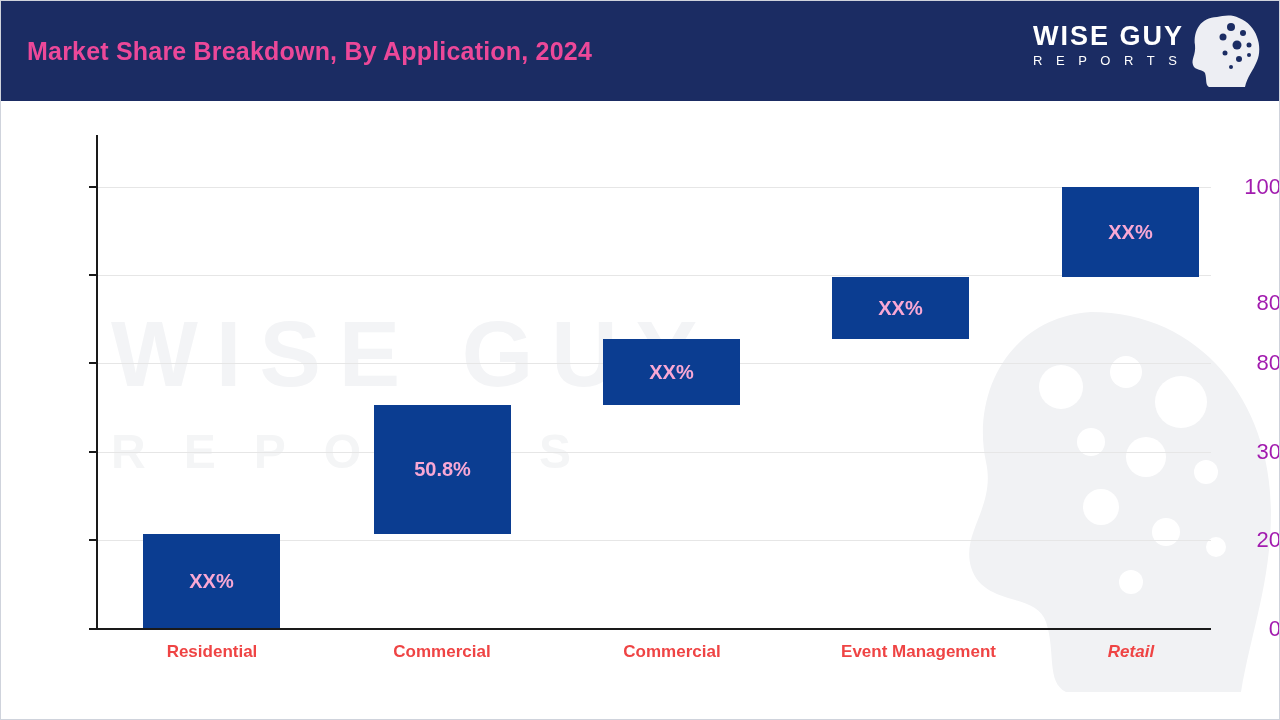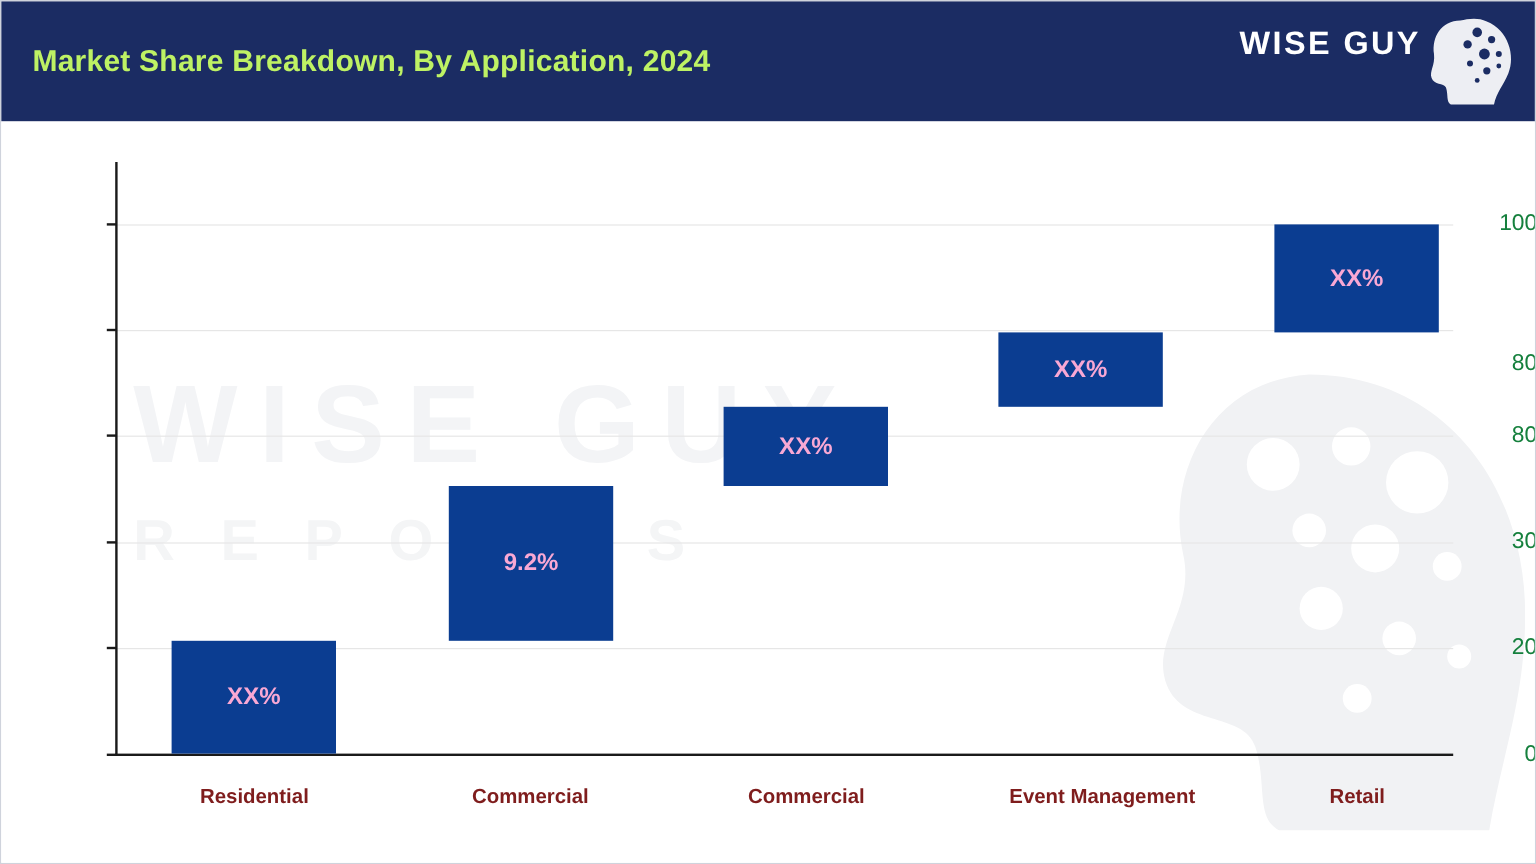--- a/index.html
+++ b/index.html
@@ -21,21 +21,21 @@
   
   #header {
     position: absolute;
     left: 0; top: 0;
     width: 1280px; height: 100px;
     background: #1b2c63;
     display: flex;
     align-items: center;
   }
   #header-title {
-    color: #bef264;
+    color: #ec4899;
     font-size: 25px;
     font-weight: bold;
     margin-left: 26px;
     letter-spacing: 0.2px;
     white-space: nowrap;
   }
   #logo {
     position: absolute;
     right: 8px; top: 8px;
     width: 250px; height: 84px;
@@ -126,22 +126,22 @@
     position: absolute;
     left: 95px; top: 526px;
     width: 1115px; height: 2px;
     background: #1a1a1a;
   }
   .y-tick-label {
     position: absolute;
     right: 0;
     width: 78px;
     text-align: right;
-    font-size: 19px;
-    color: #15803d;
+    font-size: 22px;
+    color: #a21caf;
     transform: translateY(-50%);
   }
   .y-tick-mark {
     position: absolute;
     left: 88px;
     width: 8px;
     height: 2px;
     background: #1a1a1a;
   }
 
@@ -153,39 +153,40 @@
     justify-content: center;
   }
   .bar-label {
     color: #f9a8d4;
     font-size: 20px;
     font-weight: bold;
     white-space: nowrap;
   }
   .cat-label {
     position: absolute;
-    top: 552px;
+    top: 540px;
     text-align: center;
     font-size: 17px;
     font-weight: bold;
-    color: #7f1d1d;
+    color: #ef4444;
     white-space: nowrap;
   }
 </style>
 </head>
 <body>
 
 <div id="page">
 
   <div id="header">
     <div id="header-title">Market Share Breakdown, By Application, 2024</div>
 
     <div id="logo">
       <div id="logo-text">
         <div id="logo-wise">WISE GUY</div>
+        <div id="logo-reports">R E P O R T S</div>
       </div>
       <svg id="logo-head" viewBox="0 0 80 80" aria-hidden="true">
         <path d="M30 6 C14 6 6 20 8 34 C9 44 4 48 6 54 C8 60 16 58 18 62 C20 68 18 74 22 76 L58 76 C60 66 66 60 70 50 C76 36 70 14 52 7 C44 3 36 5 30 6 Z" fill="#ffffff" opacity="0.92"></path>
         <circle cx="44" cy="16" r="4" fill="#1b2c63"></circle>
         <circle cx="56" cy="22" r="3" fill="#1b2c63"></circle>
         <circle cx="36" cy="26" r="3.5" fill="#1b2c63"></circle>
         <circle cx="50" cy="34" r="4.5" fill="#1b2c63"></circle>
         <circle cx="62" cy="34" r="2.5" fill="#1b2c63"></circle>
         <circle cx="38" cy="42" r="2.5" fill="#1b2c63"></circle>
         <circle cx="52" cy="48" r="3" fill="#1b2c63"></circle>
@@ -238,35 +239,35 @@
     <div class="y-tick-mark" style="top:260px;"></div>
     <div class="y-tick-mark" style="top:349px;"></div>
     <div class="y-tick-mark" style="top:437px;"></div>
     <div class="y-tick-mark" style="top:526px;"></div>
 
     <div class="bar" style="left:142px; top:432px; width:137px; height:94px;">
       <span class="bar-label">XX%</span>
     </div>
 
     <div class="bar" style="left:373px; top:303px; width:137px; height:129px;">
-      <span class="bar-label">9.2%</span>
+      <span class="bar-label">50.8%</span>
     </div>
 
     <div class="bar" style="left:602px; top:237px; width:137px; height:66px;">
       <span class="bar-label">XX%</span>
     </div>
 
     <div class="bar" style="left:831px; top:175px; width:137px; height:62px;">
       <span class="bar-label">XX%</span>
     </div>
 
     <div class="bar" style="left:1061px; top:85px; width:137px; height:90px;">
       <span class="bar-label">XX%</span>
     </div>
 
     <div class="cat-label" style="left:130px; width:162px;">Residential</div>
     <div class="cat-label" style="left:360px; width:162px;">Commercial</div>
     <div class="cat-label" style="left:590px; width:162px;">Commercial</div>
     <div class="cat-label" style="left:805px; width:190px;text-align:right;">Event Management</div>
-    <div class="cat-label" style="left:1049px; width:162px;">Retail</div>
+    <div class="cat-label" style="left:1049px; width:162px;font-style:italic;">Retail</div>
 
   </div>
 </div>
 
 </body></html>

